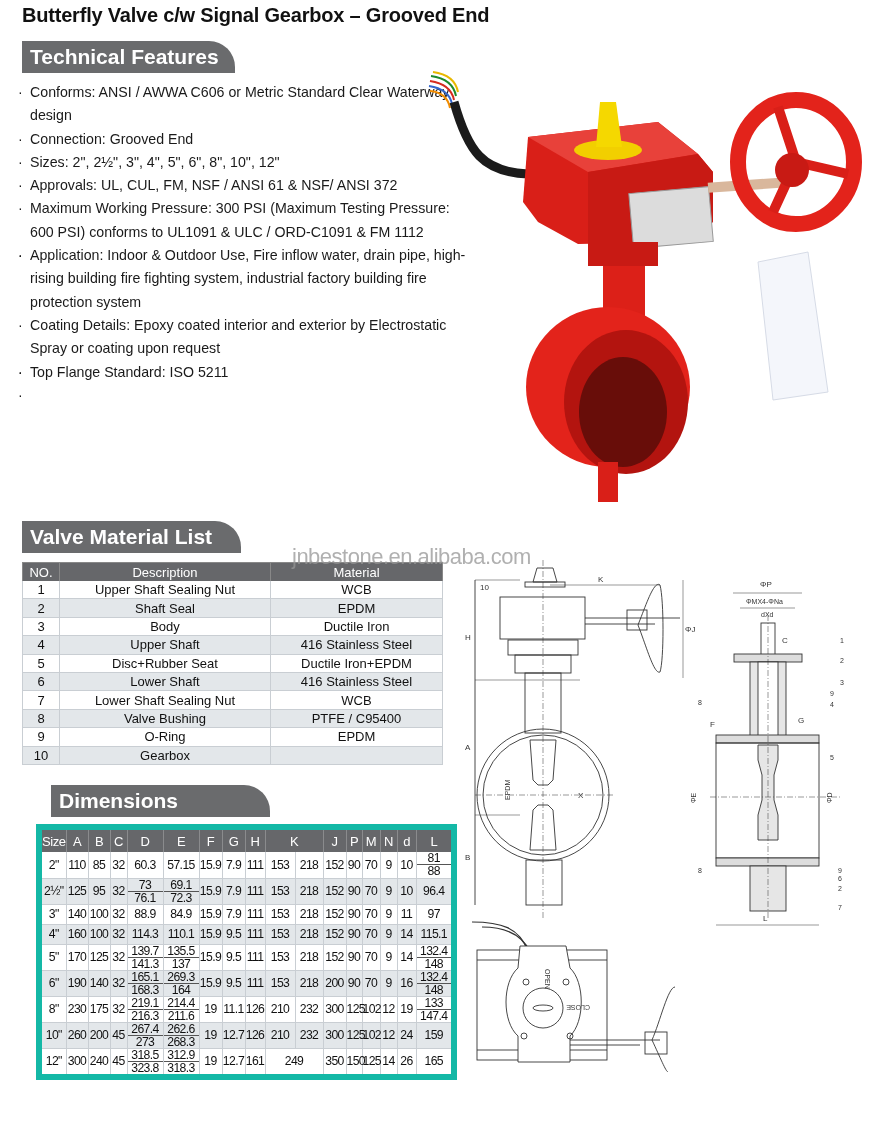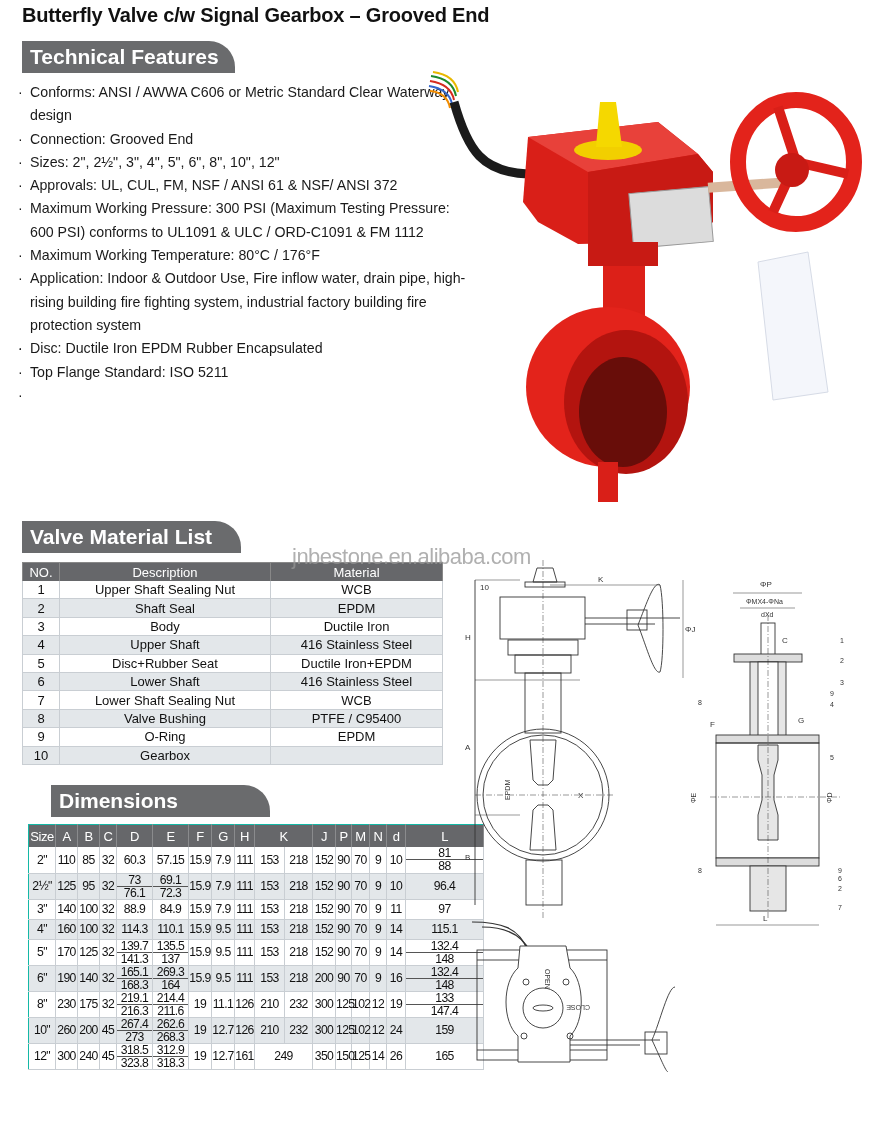--- a/index.html
+++ b/index.html
@@ -8,21 +8,21 @@
   .sec-hdr { position:absolute; left:22px; height:32px; background:#6a6b6d; color:#fff; font-weight:bold; font-size:21px; line-height:32px; padding-left:8px; border-top-right-radius:26px; box-sizing:border-box; }
   .features { position:absolute; left:18px; top:81px; width:450px; font-size:14.2px; line-height:23.3px; color:#1a1a1a; margin:0; padding:0; list-style:none; }
   .features li { position:relative; padding-left:12px; }
   .features li .dot { position:absolute; left:0; top:0; }
   table { border-collapse:collapse; }
   .mat { position:absolute; left:22px; top:562px; width:421px; font-size:13px; }
   .mat th { background:#66676a; color:#fff; font-weight:normal; height:18px; padding:0; border-right:1px solid #888; font-size:13px; }
   .mat td { height:17.4px; padding:0; text-align:center; border:1px solid #c9ced3; border-top:none; }
   .mat tr.alt td { background:#e3e7ea; }
   .mat { border:1px solid #888; }
-  .dim { position:absolute; left:28px; top:824px; width:456px; font-size:12.2px; border:1px solid #14b8a6; table-layout:fixed; }
+  .dim { position:absolute; left:36px; top:824px; width:421px; font-size:12.2px; border:6px solid #14b8a6; table-layout:fixed; }
   .dim th { background:#66676a; color:#fff; font-weight:normal; height:22px; padding:0; border-right:1px solid #8a8b8d; font-size:13px; letter-spacing:-0.5px; }
   .dim td { padding:0; text-align:center; border-right:1px solid #c9ced3; border-bottom:1px solid #c9ced3; letter-spacing:-0.6px; }
   .dim tr.alt td { background:#e3e7ea; }
   .dim .stk { display:flex; flex-direction:column; line-height:12px; }
   .dim .stk span:first-child { border-bottom:1px solid #555; }
   .watermark { position:absolute; left:292px; top:544px; font-size:22px; color:rgba(150,150,150,0.75); letter-spacing:-0.5px; }
   .photo { position:absolute; left:428px; top:62px; width:446px; height:448px; }
   .drawing { position:absolute; }
 </style>
 </head>
@@ -30,24 +30,24 @@
 
 <div class="title">Butterfly Valve c/w Signal Gearbox – Grooved End</div>
 
 <div class="sec-hdr" style="top:41px;width:213px;">Technical Features</div>
 <ul class="features" id="features">
     <li><span class="dot">·</span><span>Conforms: ANSI / AWWA C606 or Metric Standard Clear Waterway design</span></li>
     <li><span class="dot">·</span><span>Connection: Grooved End</span></li>
     <li><span class="dot">·</span><span>Sizes: 2", 2½", 3", 4", 5", 6", 8", 10", 12"</span></li>
     <li><span class="dot">·</span><span>Approvals: UL, CUL, FM, NSF / ANSI 61 &amp; NSF/ ANSI 372</span></li>
     <li><span class="dot">·</span><span>Maximum Working Pressure: 300 PSI (Maximum Testing Pressure: 600 PSI) conforms to UL1091 &amp; ULC / ORD-C1091 &amp; FM 1112</span></li>
-    <li><span class="dot">·</span><span>Maximum Working Temperature: 80°C / 176°F</span></li>
+    <li><span class="dot">·</span></li>
     <li><span class="dot">·</span><span>Application: Indoor &amp; Outdoor Use, Fire inflow water, drain pipe, high-rising building fire fighting system, industrial factory building fire protection system</span></li>
+    <li><span class="dot">·</span><span>Coating Details: Epoxy coated interior and exterior by Electrostatic Spray or coating upon request</span></li>
     <li><span class="dot">·</span></li>
-    <li><span class="dot">·</span><span>Disc: Ductile Iron EPDM Rubber Encapsulated</span></li>
     <li><span class="dot">·</span><span>Top Flange Standard: ISO 5211</span></li>
     <li><span class="dot">·</span></li>
   </ul>
 
 <svg class="photo" viewBox="0 0 446 448">
 
   <g fill="none" stroke-width="2">
     <path d="M5 10 C20 12 28 20 30 30" stroke="#e8b800"></path>
     <path d="M3 14 C18 16 26 24 28 34" stroke="#1d8a2c"></path>
     <path d="M2 19 C16 21 24 28 26 38" stroke="#d52b1e"></path>

